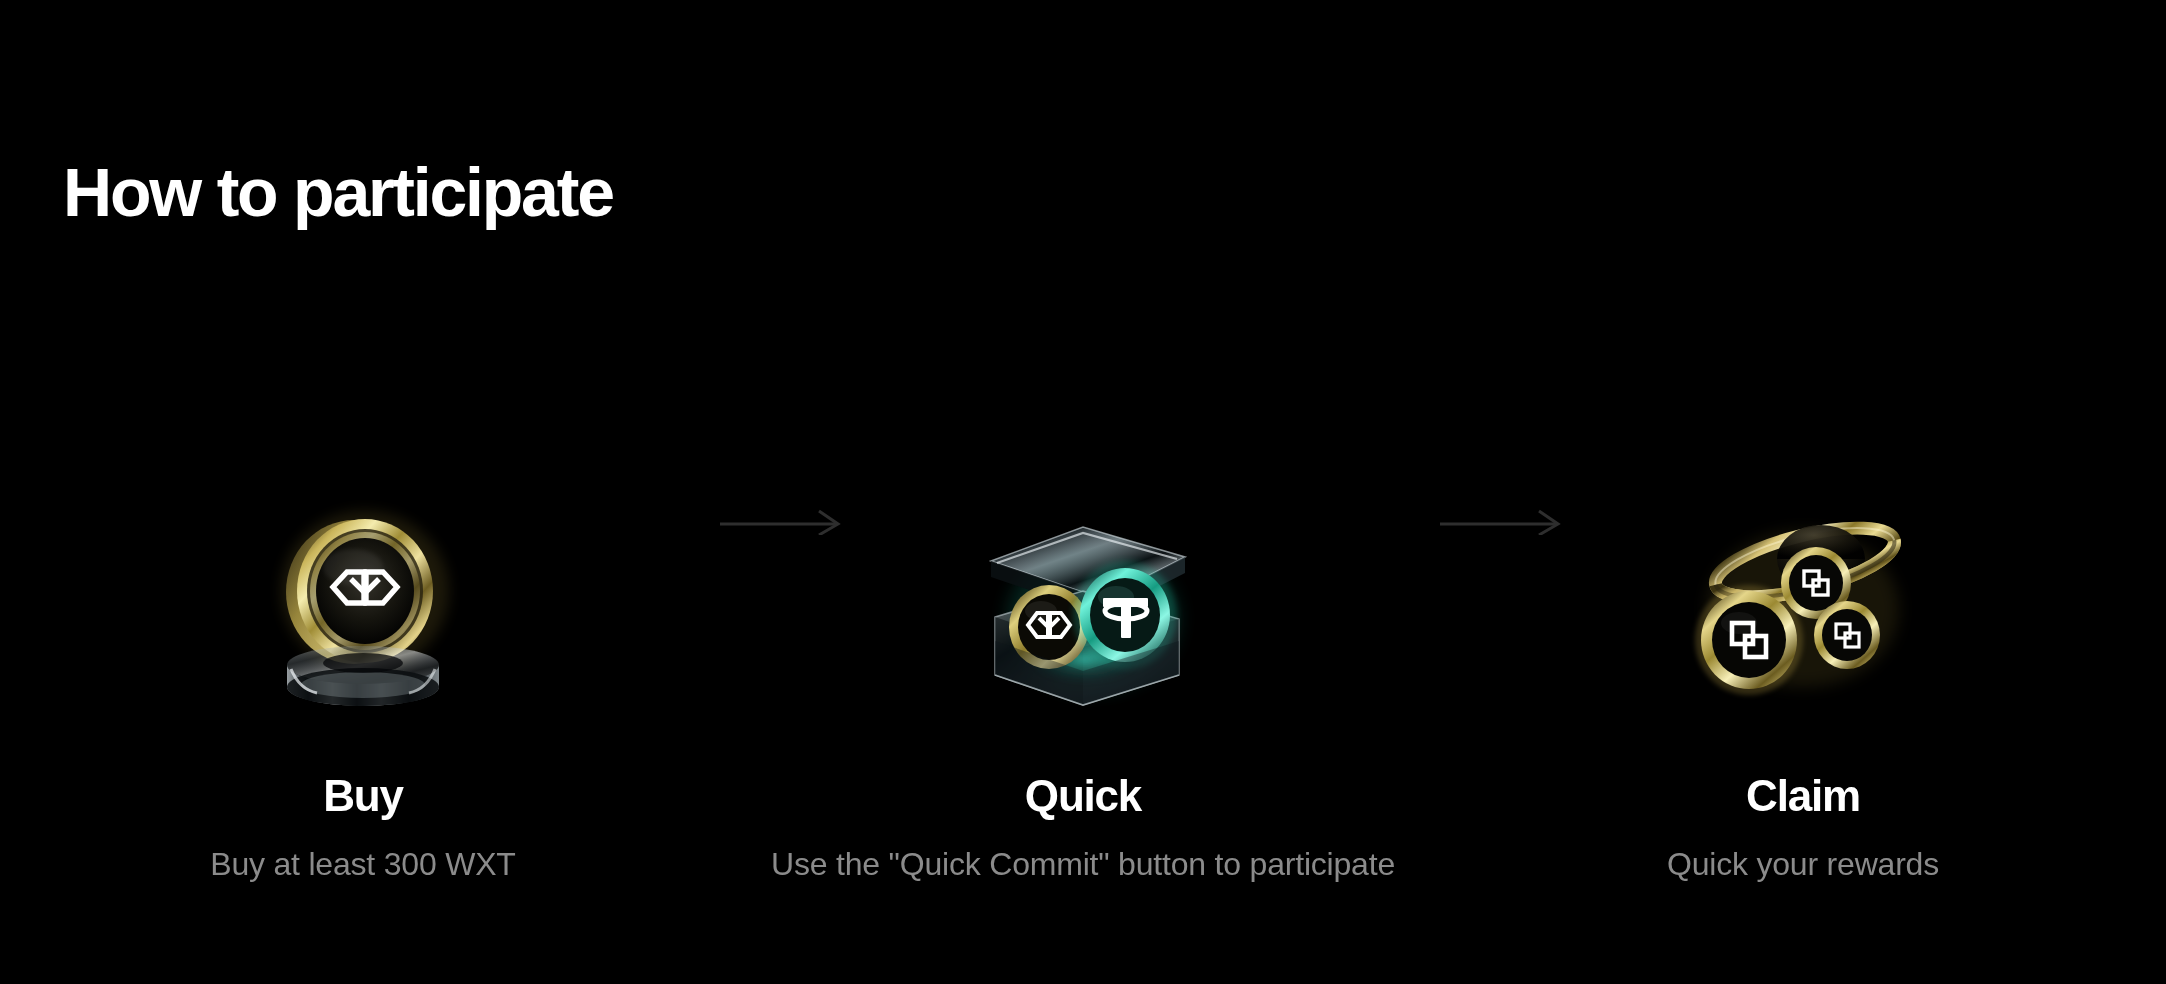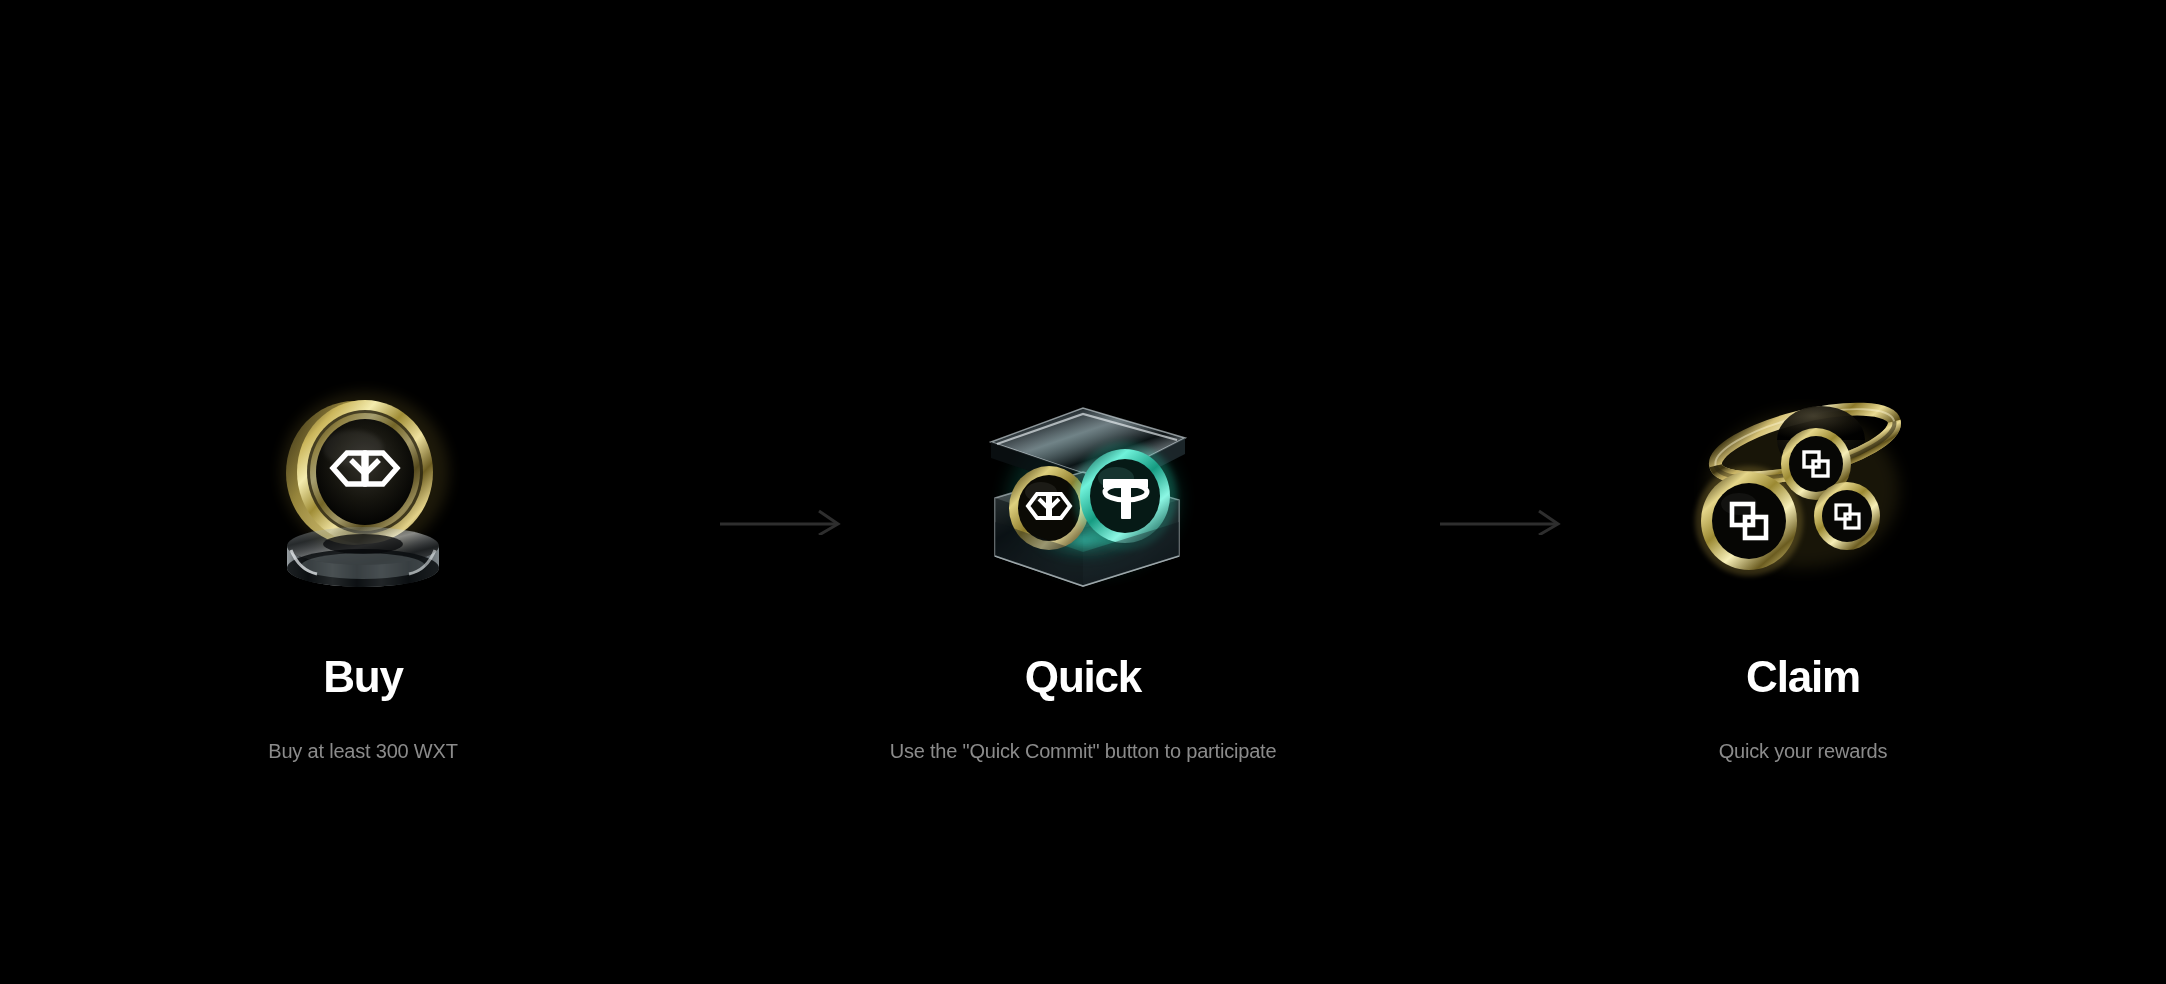--- a/index.html
+++ b/index.html
@@ -34,21 +34,21 @@
   }
 
   
   .steps {
     position:absolute;
     left:0;
     top:380px;
     width:2166px;
     height:500px;
     display:flex;
-    align-items:flex-start;
+    align-items:flex-end;
     justify-content:center;
   }
 
   .step {
     width:720px;
     display:flex;
     flex-direction:column;
     align-items:center;
   }
 
@@ -65,22 +65,22 @@
     margin-top:45px;
     font-size:44px;
     font-weight:700;
     letter-spacing:-1.2px;
     line-height:1;
     color:#ffffff;
     white-space:nowrap;
   }
 
   .step-desc {
-    margin-top:42px;
-    font-size:20px;
+    margin-top:30px;
+    font-size:32px;
     font-weight:400;
     letter-spacing:-0.2px;
     line-height:1;
     color:#8b8b8b;
     white-space:nowrap;
   }
 
   
   .arrow {
     position:absolute;
@@ -92,20 +92,21 @@
   .arrow-2 { left:1438px; }
 
   
   .art svg { display:block; overflow:visible; }
 </style>
 </head>
 <body>
 
 <div class="page">
 
+  <h2 class="section-title">How to participate</h2>
 
   <div class="steps">
 
     <div class="step">
       <div class="art">
         <svg width="300" height="230" viewBox="0 0 300 230">
           <defs>
             <radialGradient id="coinGlow1" cx="50%" cy="42%" r="62%">
               <stop offset="0%" stop-color="#33312a"></stop>
               <stop offset="55%" stop-color="#16150f"></stop>

